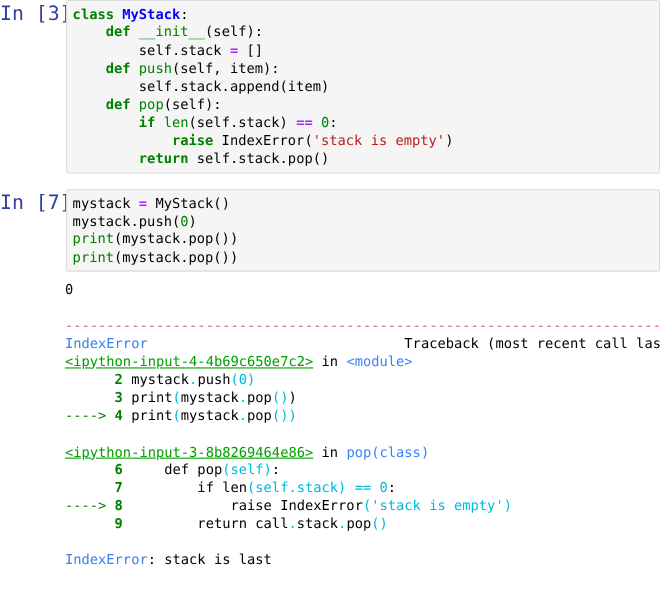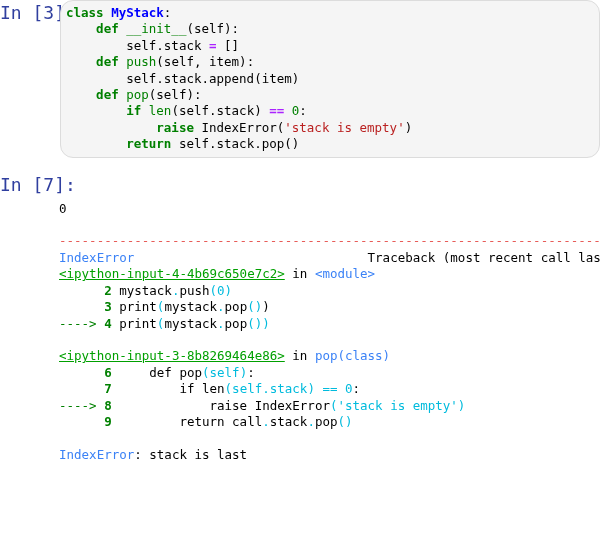--- a/index.html
+++ b/index.html
@@ -38,21 +38,21 @@
     line-height: 16.4px;
     padding-top: 5px;
     white-space: pre;
     user-select: none;
   }
 
   .input-area {
     flex: 1;
     background: #f5f5f5;
     border: 1px solid #dcdcdc;
-    border-radius: 13px;
+    border-radius: 2px;
     padding: 4px 4px 4px 5px;
     box-sizing: border-box;
   }
 
   pre.code {
     margin: 0;
     font-family: "DejaVu Sans Mono", monospace;
     font-size: 12.5px;
     line-height: 16.4px;
     color: #000000;
@@ -124,20 +124,26 @@
 <span class="ne">        </span><span class="k">if </span><span class="nb">len</span><span class="ne">(self.stack) </span><span class="op">==</span><span class="ne"> </span><span class="mi">0</span><span class="ne">:</span>
 <span class="ne">            </span><span class="k">raise </span><span class="ne">IndexError(</span><span class="s">'stack is empty'</span><span class="ne">)</span>
 <span class="ne">        </span><span class="k">return </span><span class="ne">self.stack.pop()</span></pre>
     </div>
   </div>
 
   <div class="spacer-14"></div>
 
   <div class="cell-row">
     <div class="prompt">In [7]:</div>
+    <div class="input-area">
+      <pre class="code" id="src1"><span class="ne">mystack </span><span class="op">=</span><span class="ne"> MyStack()</span>
+<span class="ne">mystack.push(</span><span class="mi">0</span><span class="ne">)</span>
+<span class="nb">print</span><span class="ne">(mystack.pop())</span>
+<span class="nb">print</span><span class="ne">(mystack.pop())</span></pre>
+    </div>
   </div>
 
   <div class="spacer-8"></div>
 
   <div class="output-row">
     <div class="output-prompt"></div>
     <div class="output-area">
       <pre class="out">0</pre>
     </div>
   </div>

